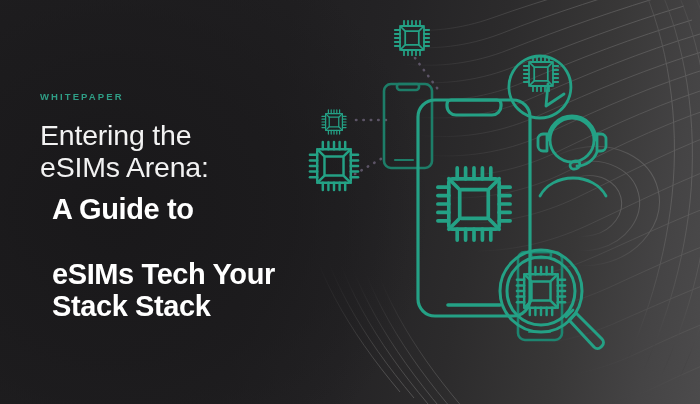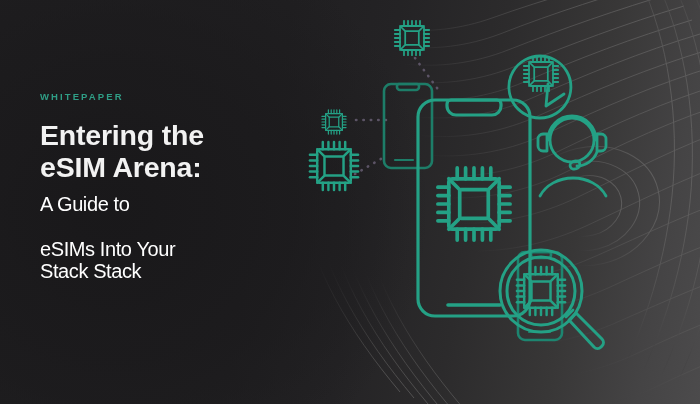--- a/index.html
+++ b/index.html
@@ -31,31 +31,31 @@
     color:#2f9e86;
     font-size:9.5px;
     font-weight:bold;
     letter-spacing:2.1px;
     margin:0 0 17px 0;
     line-height:1;
   }
   .title-light{
     color:#f2f2f2;
     font-size:28.5px;
-    font-weight:700;
+    font-weight:400;
     line-height:1.15;
     margin:0;
     letter-spacing:-.2px;
   }
   .title-bold{
     color:#ffffff;
-    font-size:20px;
-    font-weight:normal;
+    font-size:29px;
+    font-weight:bold;
     line-height:1.12;
-    margin:9px 0 0 0;
+    margin:9px 0 0 12px;
     letter-spacing:-.4px;
   }
   
   .illo{position:absolute;left:300px;top:0;width:400px;height:404px;}
   .illo svg{display:block;width:400px;height:404px;overflow:visible;}
 </style>
 </head>
 <body>
 
 <div id="banner">
@@ -250,23 +250,23 @@
       <g color="#24a185">
         <use href="#chip" x="6" y="138" width="56" height="56"></use>
       </g>
     </svg>
   </div>
 
   <div class="text-col">
     <p class="eyebrow">WHITEPAPER</p>
     <h2 class="title-light">
       <span>Entering the</span><br>
-      <span>eSIM Arena:</span>
+      <span>eSIMs Arena:</span>
     </h2>
     <h1 class="title-bold">
       <span>A Guide to</span><br>
       <br>
-      <span>eSIMs Into Your</span><br>
+      <span>eSIMs Tech Your</span><br>
       <span>Stack Stack</span>
     </h1>
   </div>
 
 </div>
 
 </body></html>

